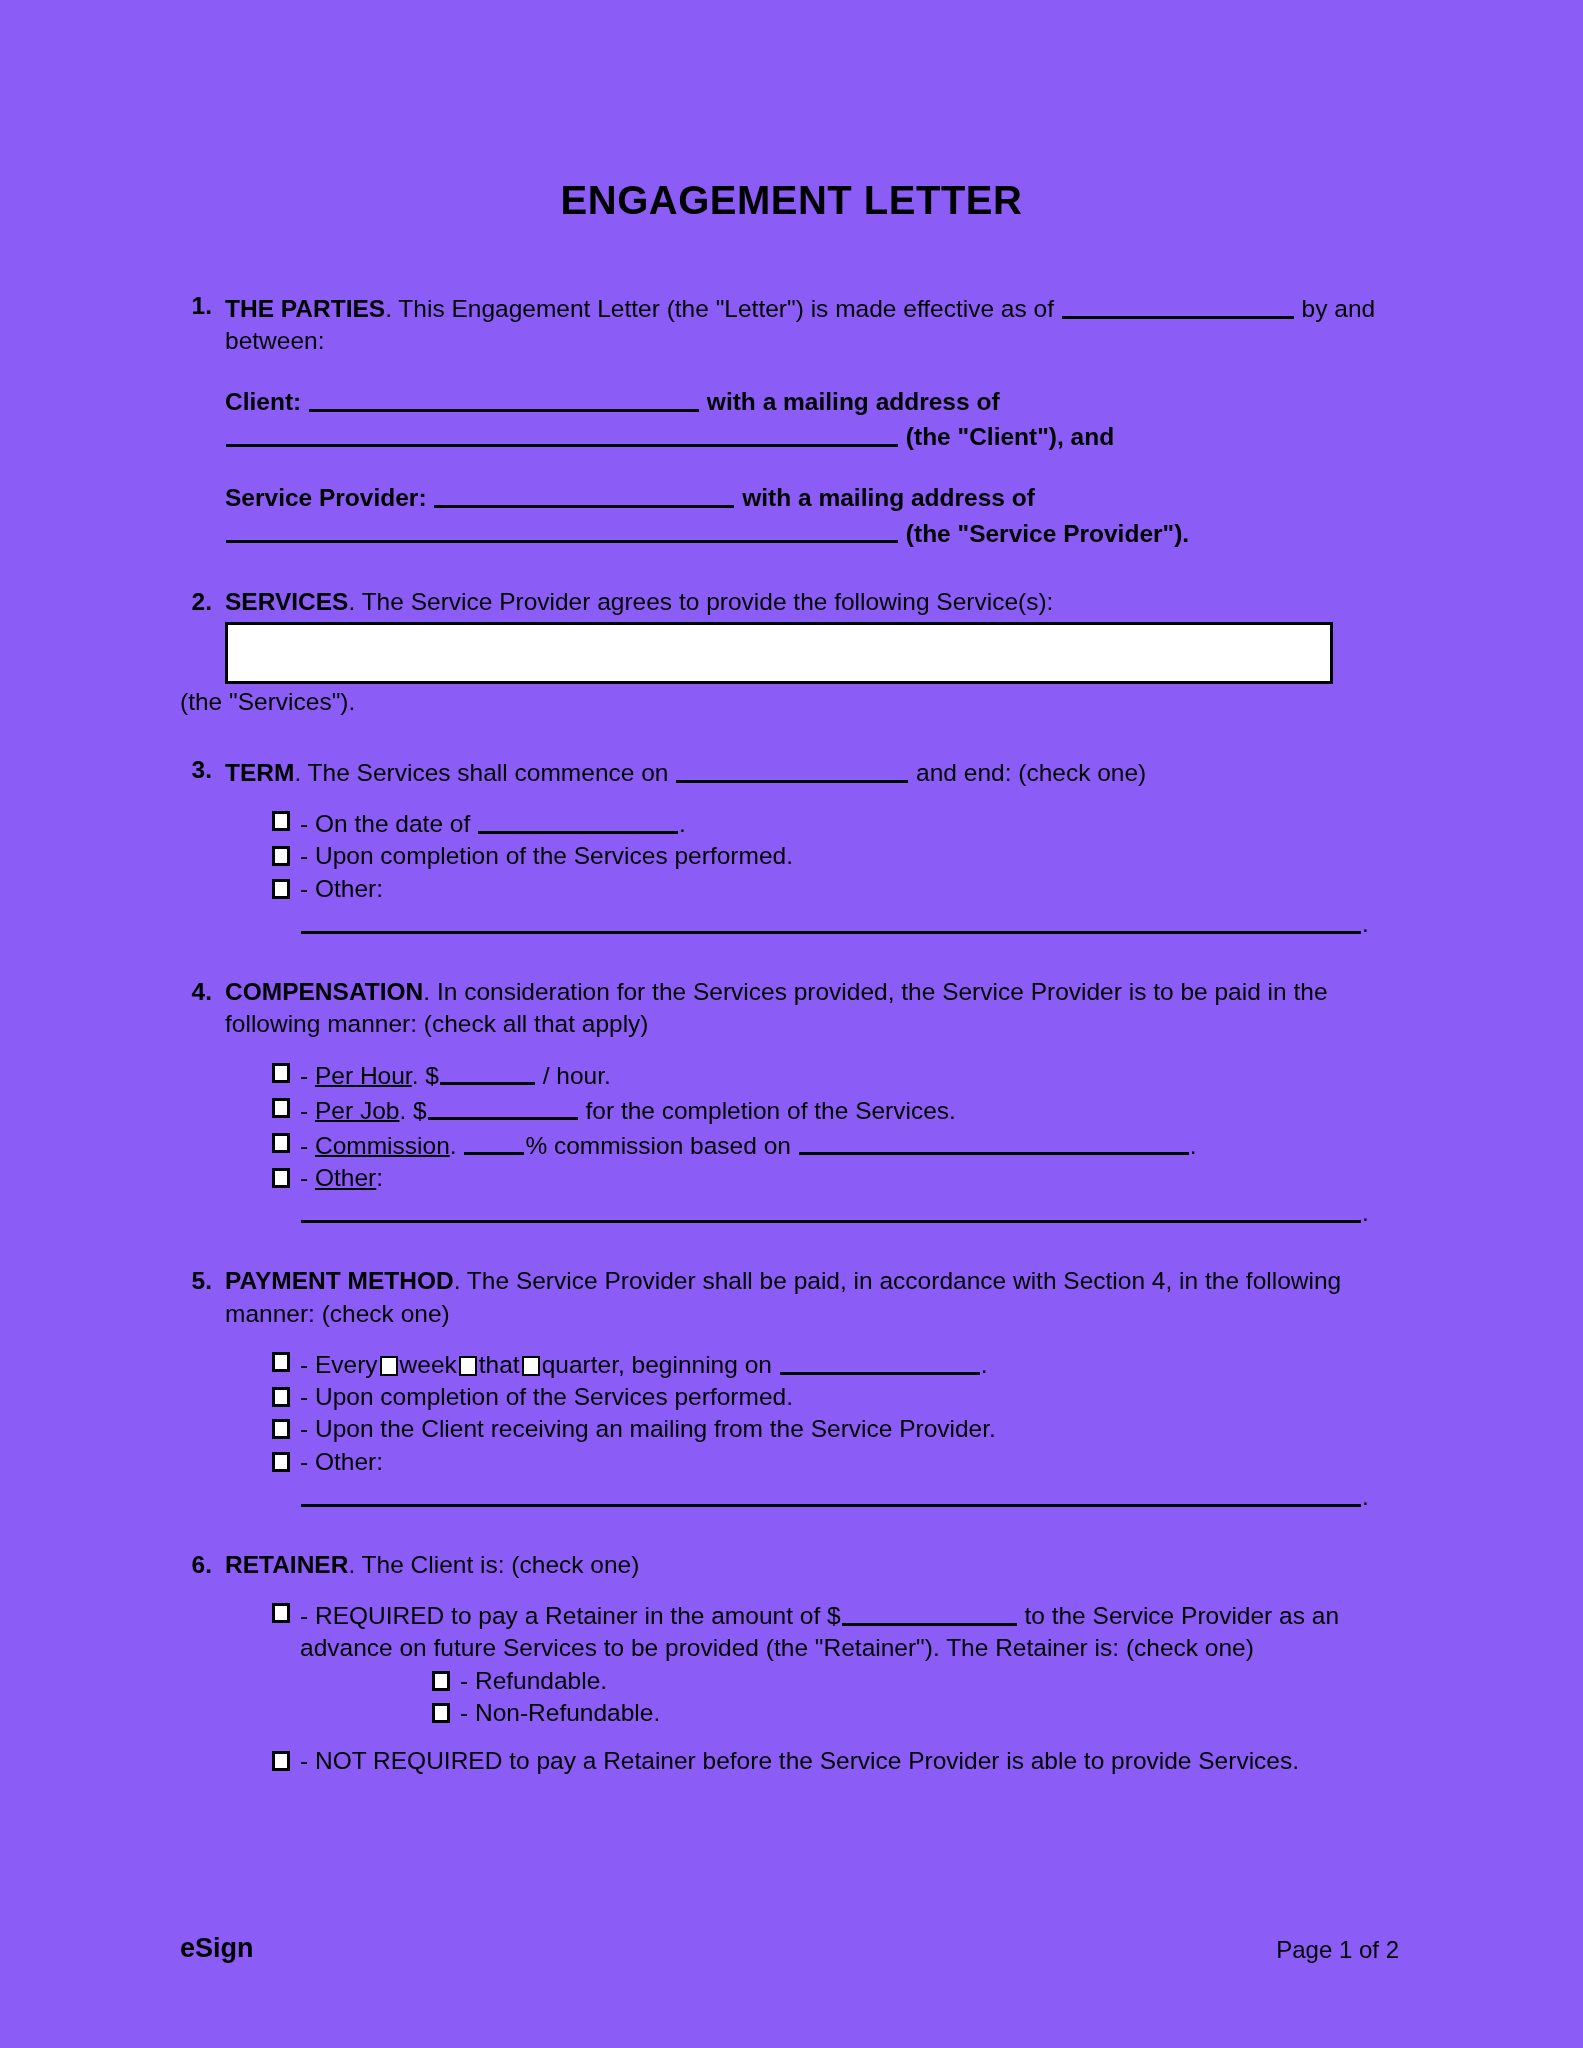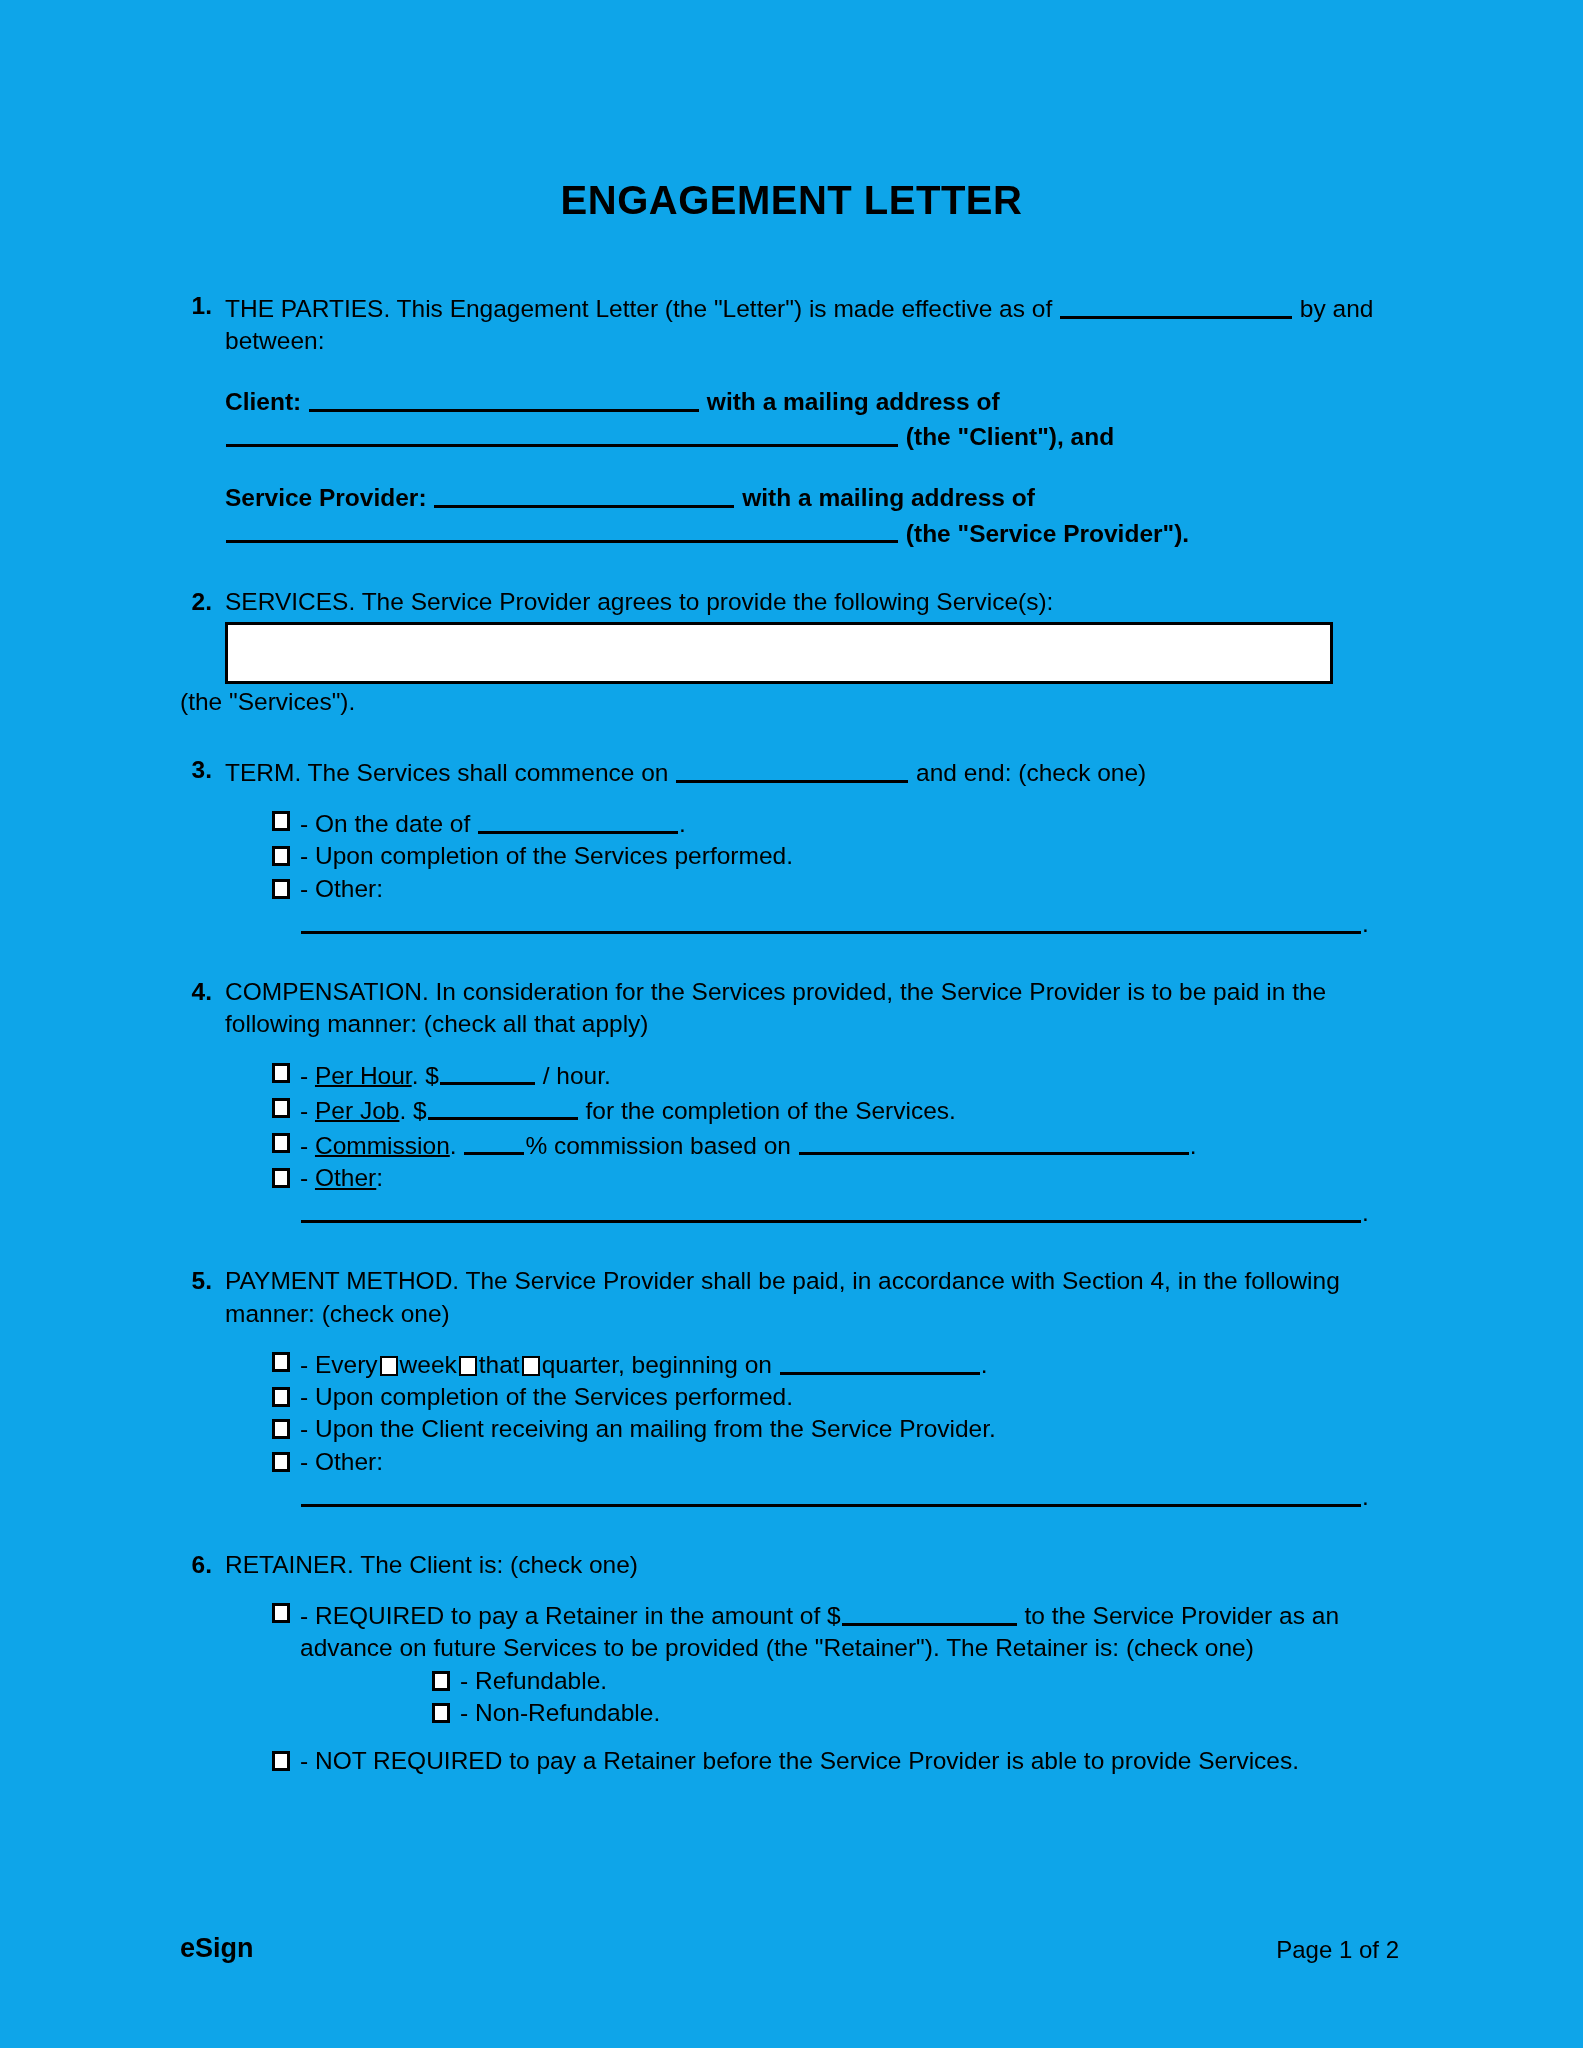--- a/index.html
+++ b/index.html
@@ -9,21 +9,21 @@
     background: #ffffff;
   }
   body {
     font-family: "Liberation Sans", sans-serif;
     color: #000000;
   }
   .page {
     position: relative;
     width: 1583px;
     height: 2048px;
-    background: #0ea5e9;
+    background: #8b5cf6;
     margin: 0 auto;
     overflow: hidden;
   }
   .doc-title {
     position: absolute;
     top: 178px;
     left: 0;
     width: 1583px;
     text-align: center;
     font-size: 40px;
@@ -52,21 +52,21 @@
     text-align: right;
     font-weight: bold;
   }
   .clause-body {
     display: block;
   }
   .gap-sm { height: 16px; }
   .gap-md { height: 26px; }
   .gap-lg { height: 36px; }
 
-  strong, .bold { font-weight: normal; }
+  strong, .bold { font-weight: bold; }
   .uline { text-decoration: underline; text-underline-offset: 2px; }
 
   
   .blank {
     display: inline-block;
     border-bottom: 3px solid #000;
     vertical-align: baseline;
     height: 1.05em;
     margin: 0 1px -2px 1px;
   }

